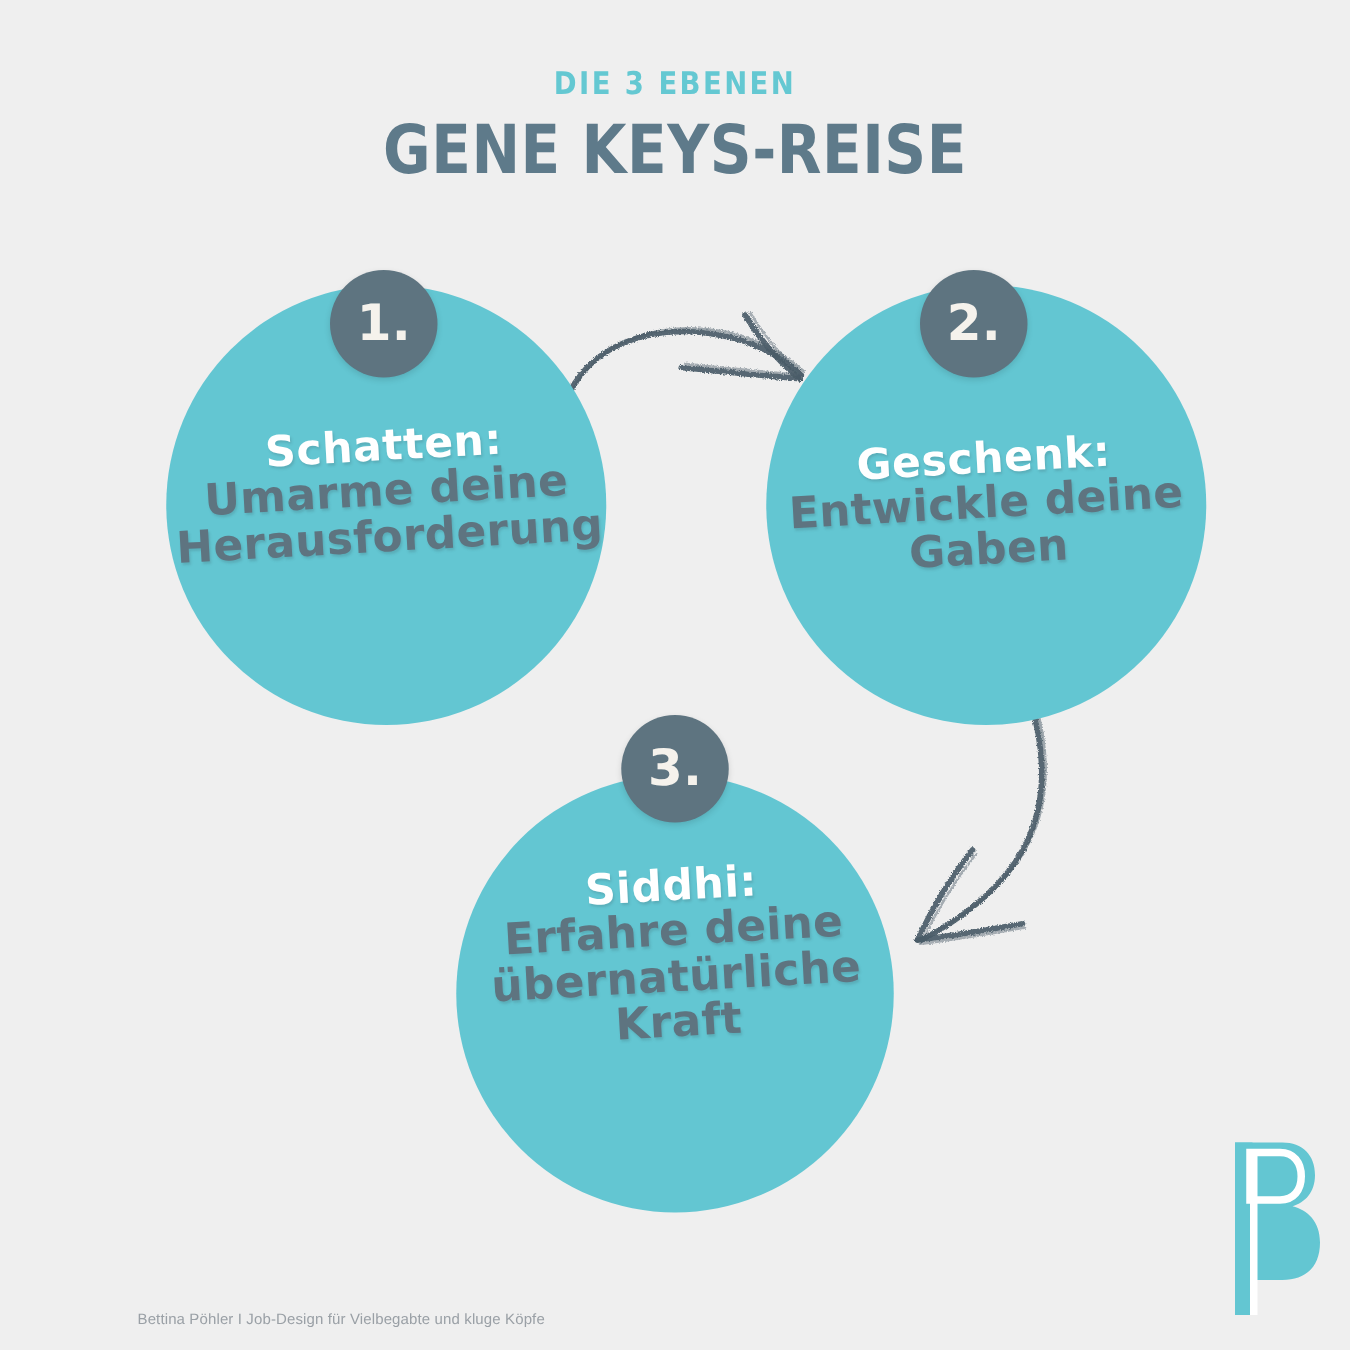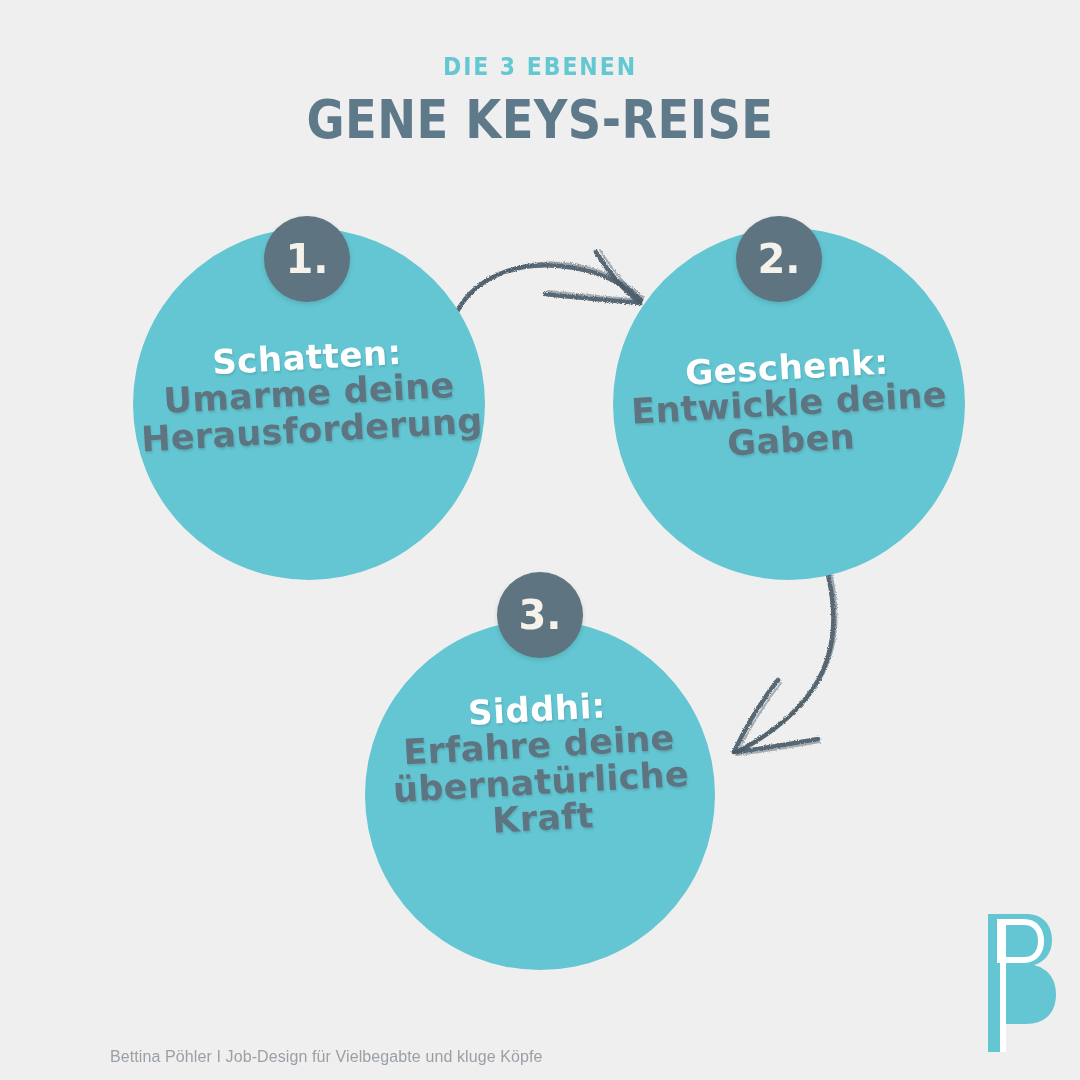--- a/index.html
+++ b/index.html
@@ -125,21 +125,21 @@
     height: 142px;
   }
 
   
   #footer {
     position: absolute;
     left: 110px;
     top: 1048px;
     color: #9aa0a6;
     font-family: "Liberation Sans", sans-serif;
-    font-size: 16px;
+    font-size: 12px;
     letter-spacing: 0.1px;
     white-space: nowrap;
   }
 </style>
 </head>
 <body>
 
 <div id="canvas">
 
   <div id="eyebrow">DIE 3 EBENEN</div>

